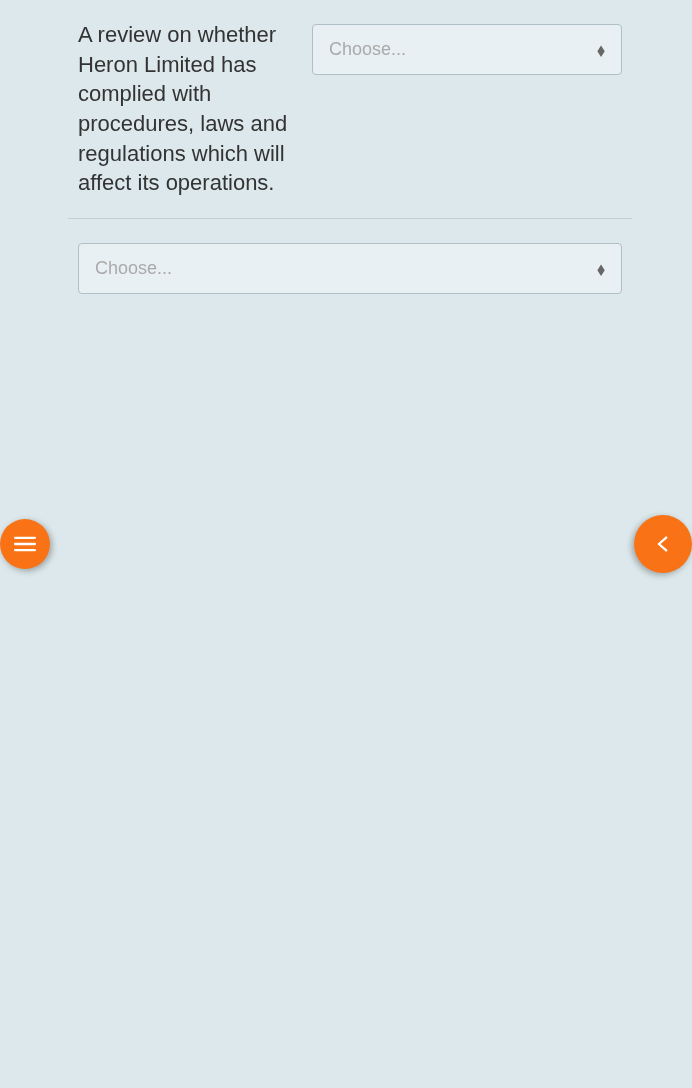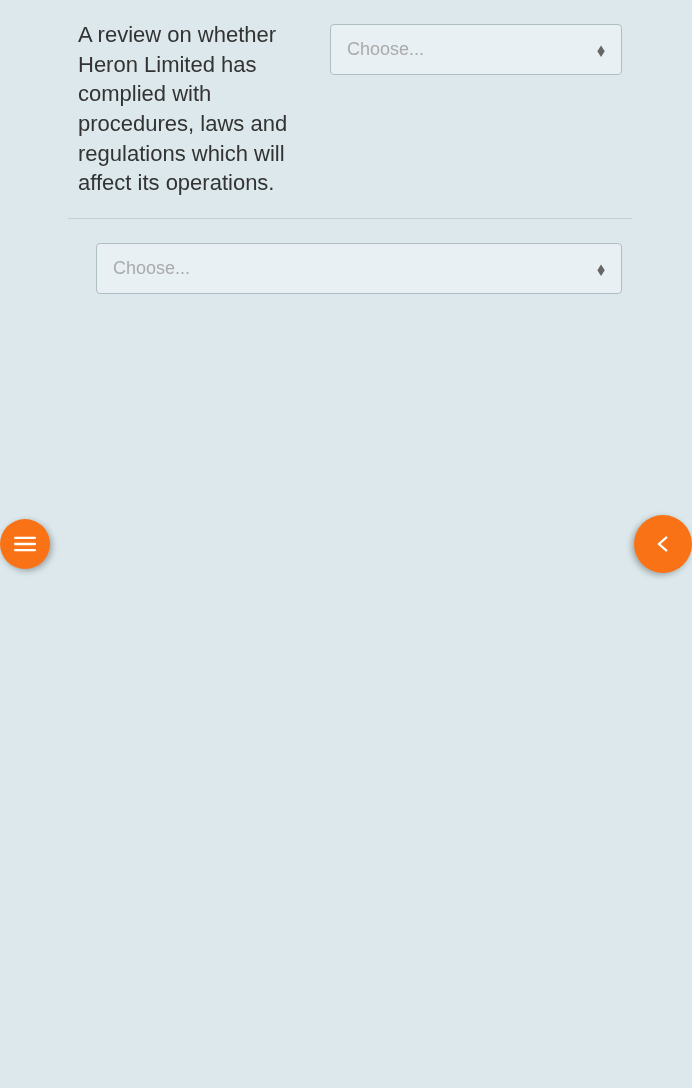--- a/index.html
+++ b/index.html
@@ -95,21 +95,20 @@
       color: #333;
       font-weight: 400;
     }
 
     .select-cell {
       flex: 1;
       display: flex;
       flex-direction: column;
       align-items: flex-start;
       padding-top: 4px;
-      margin-left: 18px;
     }
 
     .dropdown-wrapper {
       width: 100%;
       background-color: white;
       border: 1.5px solid #b0bec5;
       border-radius: 6px;
       overflow: hidden;
     }
 

